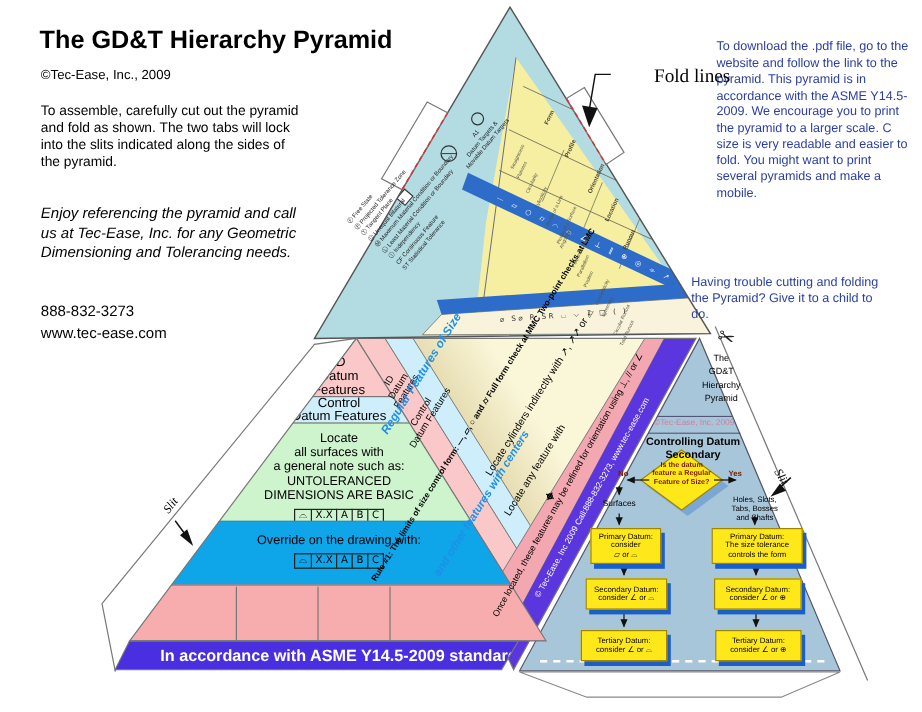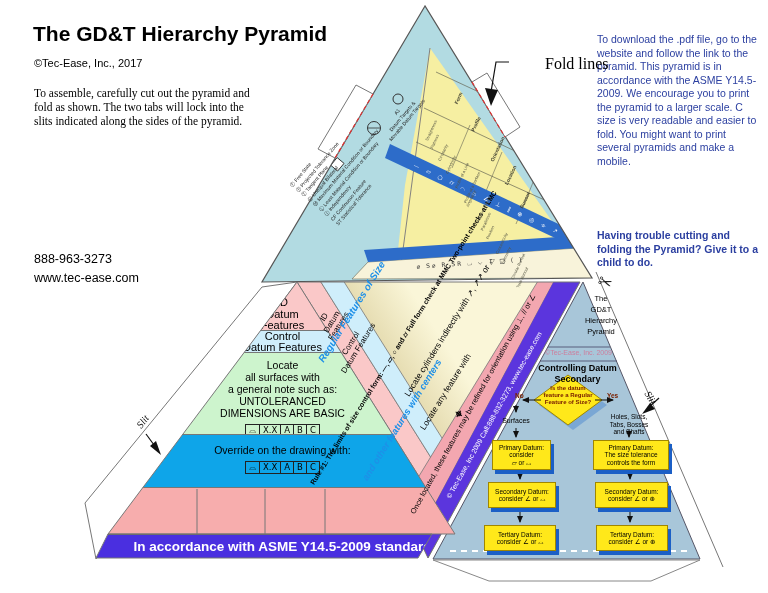--- a/index.html
+++ b/index.html
@@ -4,27 +4,27 @@
 <style>
   html,body{margin:0;padding:0;background:#fff;}
   .canvas{position:relative;width:768px;height:593px;background:#fff;overflow:hidden;
           font-family:"Liberation Sans",sans-serif;color:#000;}
   .abs{position:absolute;}
   .pre{white-space:pre-line;}
   svg.layer{position:absolute;left:0;top:0;}
   
   .title{left:33px;top:22px;width:360px;font-size:21px;font-weight:bold;letter-spacing:0;}
   .copyright{left:34px;top:57px;font-size:11px;}
-  .para{left:34px;top:86px;width:218px;font-size:11.5px;line-height:14px;font-family:Liberation Serif, serif;}
+  .para{left:34px;top:86px;width:218px;font-size:11.5px;line-height:14px;}
   .enjoy{left:34px;top:170px;width:228px;font-size:12.5px;line-height:16px;font-style:italic;}
   .phone{left:34px;top:252px;font-size:12.5px;}
   .web{left:34px;top:271px;font-size:12.5px;}
   
   .dl{left:597px;top:33px;width:165px;font-size:10.5px;line-height:13.5px;font-weight:normal;color:#2b3fa0;}
-  .dl2{left:597px;top:229px;width:165px;font-size:10.5px;line-height:13.5px;font-weight:bold;color:#2b3fa0;}
+  .dl2{left:576px;top:229px;width:165px;font-size:10.5px;line-height:13.5px;font-weight:normal;color:#2b3fa0;}
   
   .front{left:95px;top:282px;width:375px;height:277px;
          clip-path:polygon(202px 0,360px 252px,337px 252px,323px 276px,1px 276px,13px 252px);}
   .band{position:absolute;left:0;width:375px;text-align:center;}
   .b-pink{top:0;height:48px;background:#fac8c8;}
   .b-cyan{top:48px;height:22px;background:#cfeefb;border-top:1px solid #777;}
   .b-green{top:70px;height:82px;background:#cdf4cd;border-top:1px solid #777;}
   .b-cream{top:152px;height:53px;background:#0ea5e9;border-top:1px solid #777;}
   .b-prow{top:205px;height:47px;background:#f7adad;border-top:1px solid #777;}
   .b-banner{top:252px;height:25px;background:#4a2fe0;border-top:1px solid #555;
@@ -161,23 +161,24 @@
     <polyline points="509,62 496,62 491,92" fill="none" stroke="#111" stroke-width="1.2"></polyline>
     <polygon points="491,106 485,88 498,90" fill="#111"></polygon>
 
     <line x1="146" y1="434" x2="157" y2="449" stroke="#111" stroke-width="1.2"></line>
     <polygon points="161,455 150,446 156,441" fill="#111"></polygon>
     <line x1="659" y1="398" x2="648" y2="408" stroke="#111" stroke-width="1.2"></line>
     <polygon points="642,414 650,403 655,409" fill="#111"></polygon>
   </svg>
 
   <div class="abs title">The GD&amp;T Hierarchy Pyramid</div>
-  <div class="abs copyright">©Tec-Ease, Inc., 2017</div>
+  <div class="abs copyright">©Tec-Ease, Inc., 2009</div>
   <div class="abs para">To assemble, carefully cut out the pyramid and fold as shown.  The two tabs will lock into the slits indicated along the sides of the pyramid.</div>
-  <div class="abs phone">888-963-3273</div>
+  <div class="abs enjoy">Enjoy referencing the pyramid and call us at Tec-Ease, Inc. for any Geometric Dimensioning and Tolerancing needs.</div>
+  <div class="abs phone">888-832-3273</div>
   <div class="abs web">www.tec-ease.com</div>
 
   <div class="abs dl">To download the .pdf file, go to the website and follow the link to the pyramid.  This pyramid is in accordance with the ASME Y14.5-2009. We encourage you to print the pyramid to a larger scale.  C size is very readable and easier to fold.  You might want to print several pyramids and make a mobile.</div>
   <div class="abs dl2">Having trouble cutting and folding the Pyramid? Give it to a child to do.</div>
 
   <div class="abs front">
     <div class="band b-pink idtxt pre">ID
 Datum
 Features</div>
     <div class="band b-cyan ctltxt pre">Control

